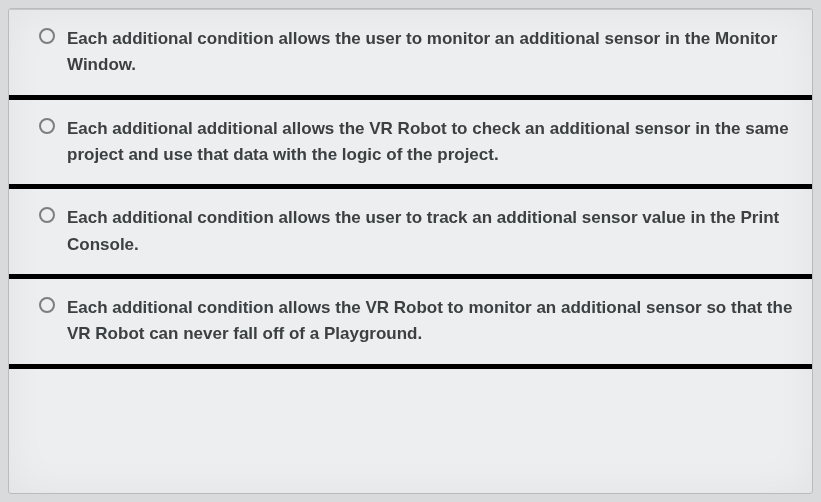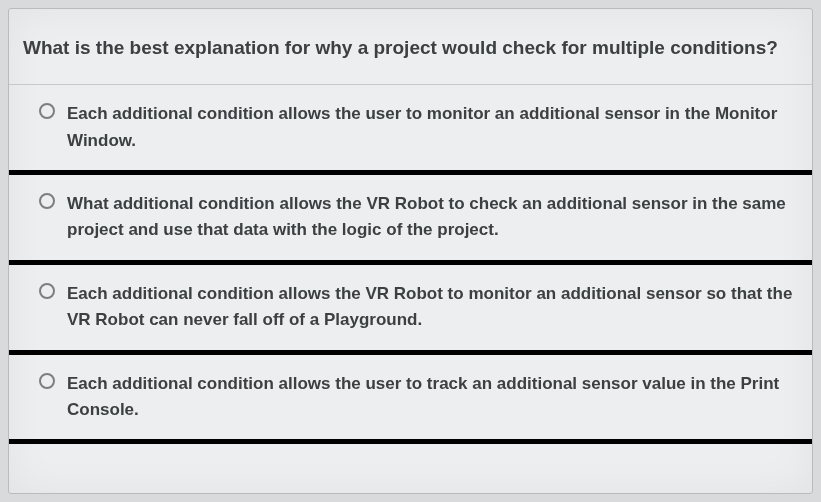--- a/index.html
+++ b/index.html
@@ -64,41 +64,38 @@
       color: #3c4043;
       font-weight: 600;
       line-height: 1.55;
     }
   </style>
 </head>
 <body>
 
 <div class="quiz-card">
 
-  <div class="question-block">
-    <div class="question-text">What is the best explanation for why a project would check for multiple conditions?</div>
-  </div>
 
   <div class="options">
 
     <div class="option-row">
       <span class="radio"></span>
       <span class="option-text">Each additional condition allows the user to monitor an additional sensor in the Monitor Window.</span>
     </div>
 
     <div class="option-row">
       <span class="radio"></span>
-      <span class="option-text">What additional condition allows the VR Robot to check an additional sensor in the same project and use that data with the logic of the project.</span>
+      <span class="option-text">Each additional additional allows the VR Robot to check an additional sensor in the same project and use that data with the logic of the project.</span>
+    </div>
+
+    <div class="option-row">
+      <span class="radio"></span>
+      <span class="option-text">Each additional condition allows the user to track an additional sensor value in the Print Console.</span>
     </div>
 
     <div class="option-row">
       <span class="radio"></span>
       <span class="option-text">Each additional condition allows the VR Robot to monitor an additional sensor so that the VR Robot can never fall off of a Playground.</span>
     </div>
 
-    <div class="option-row">
-      <span class="radio"></span>
-      <span class="option-text">Each additional condition allows the user to track an additional sensor value in the Print Console.</span>
-    </div>
-
   </div>
 
 </div>
 
 </body></html>

